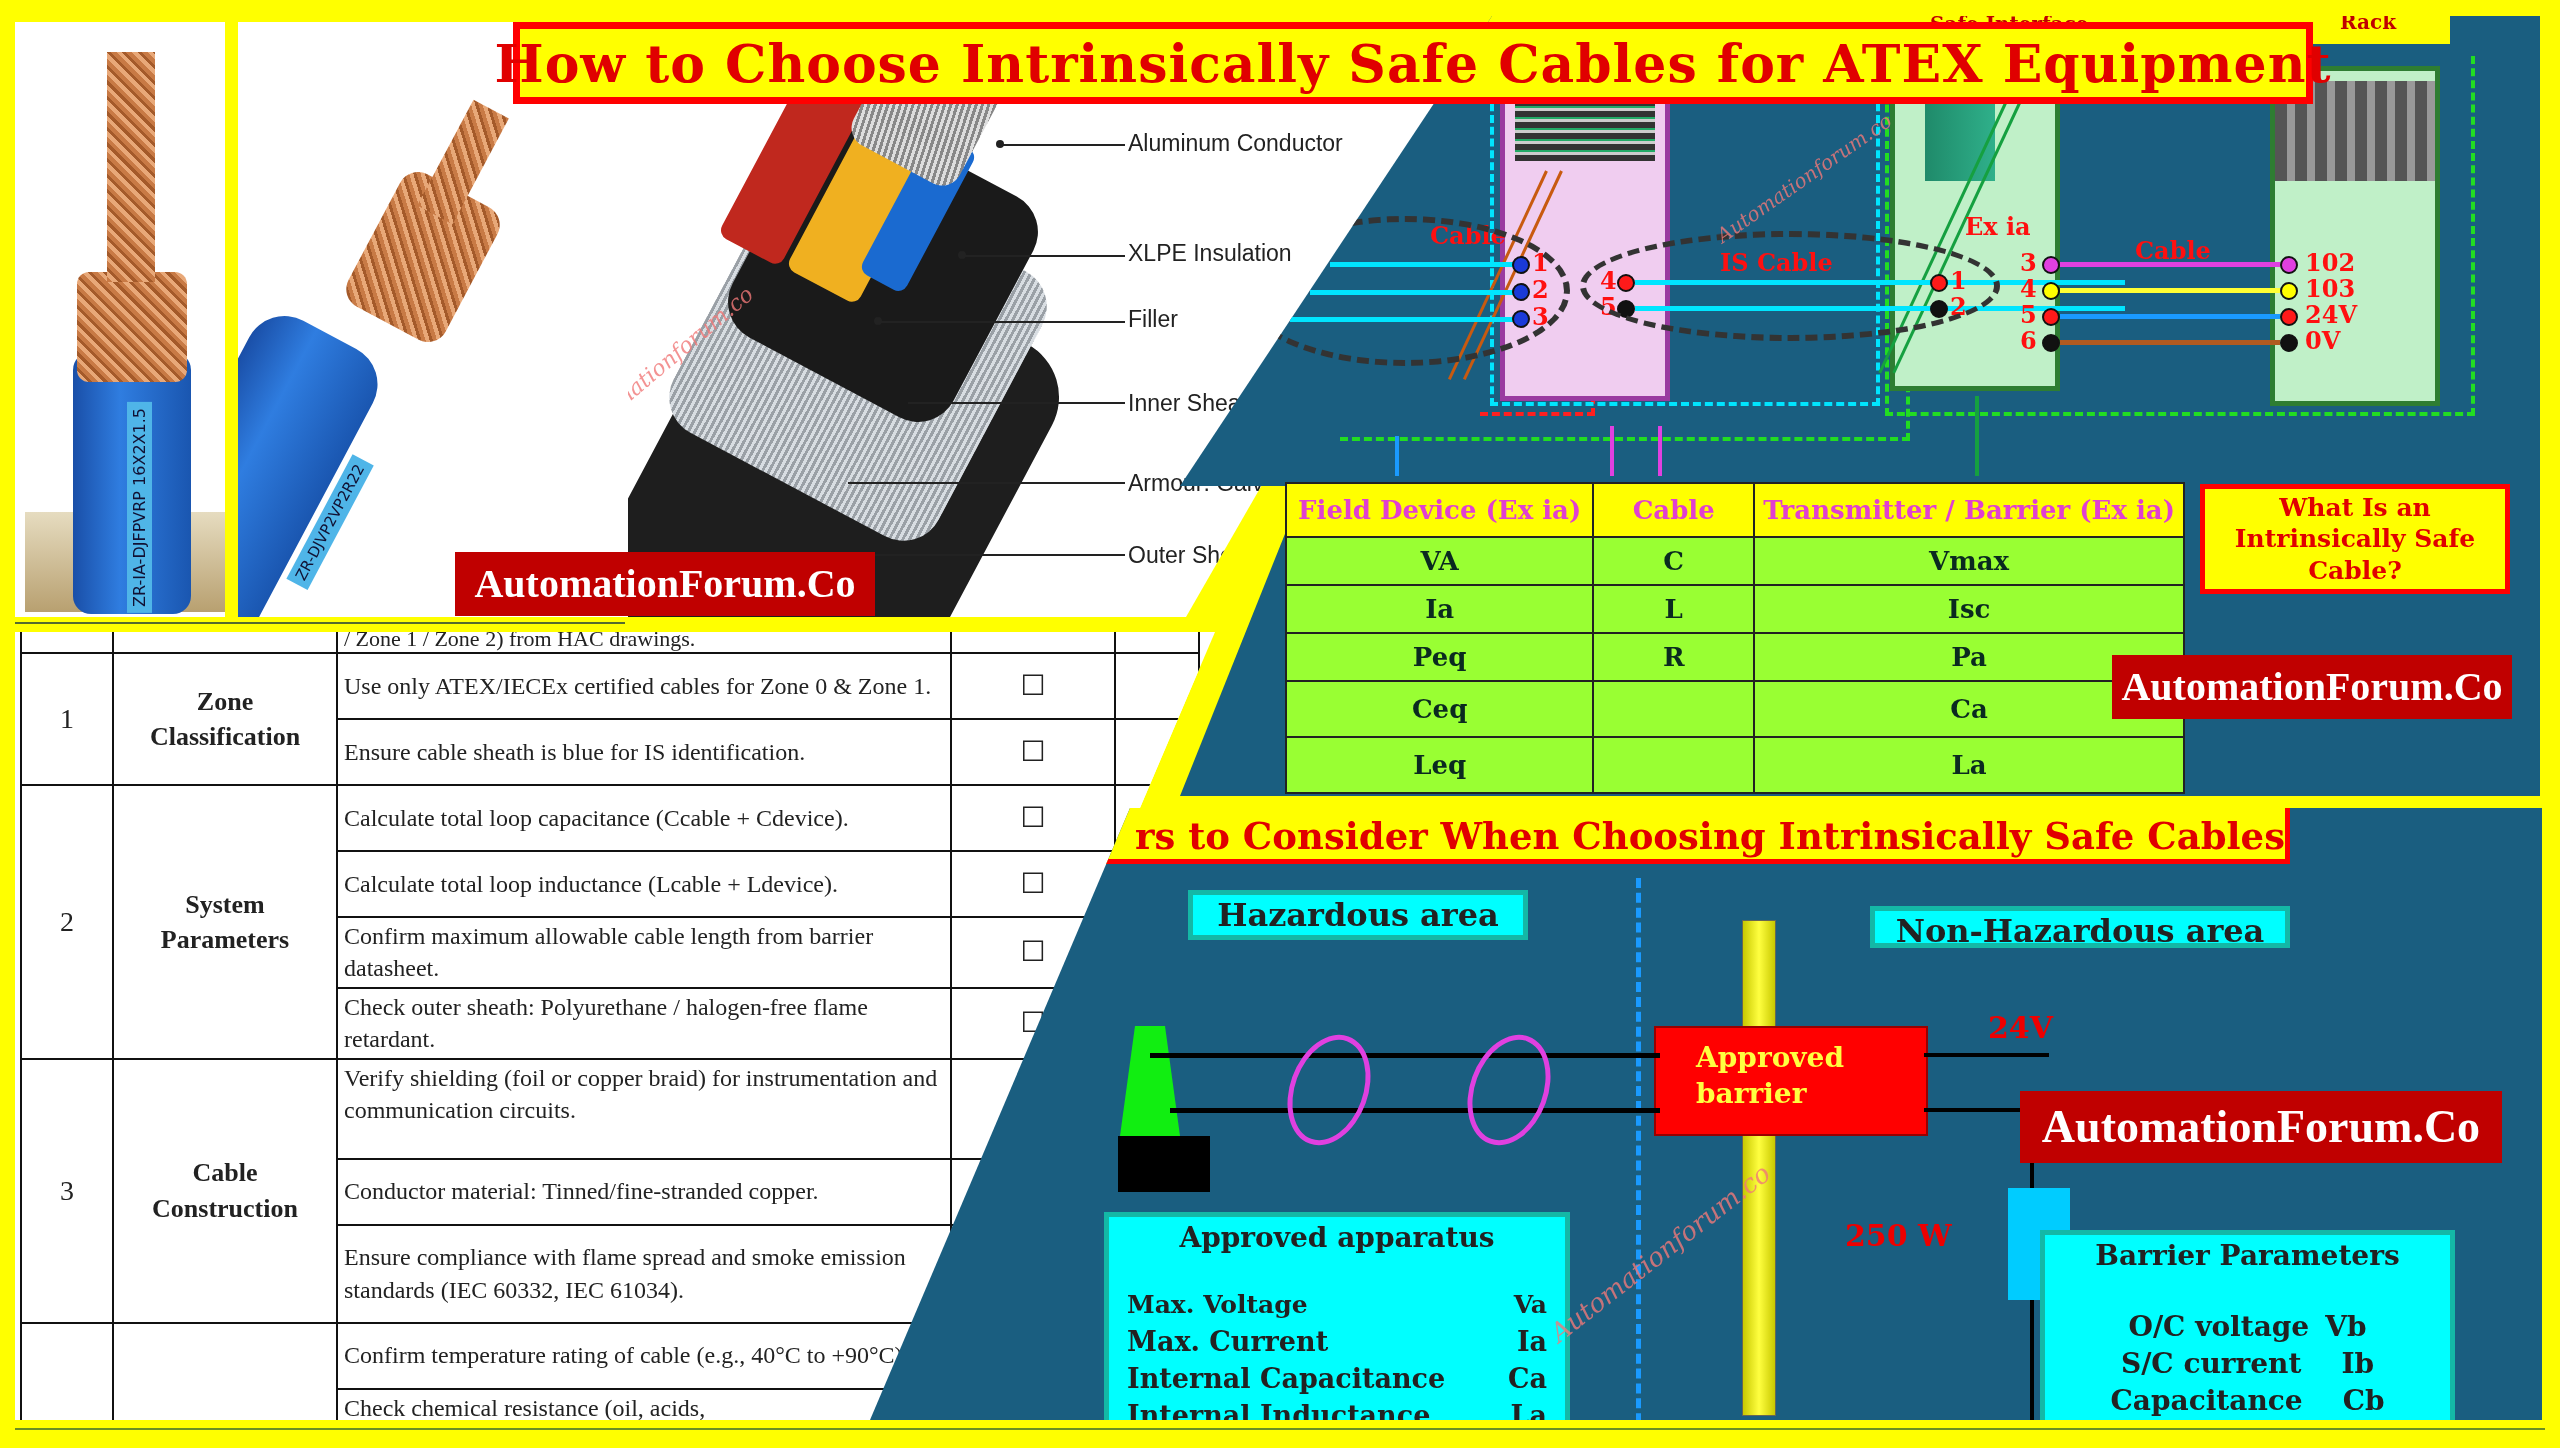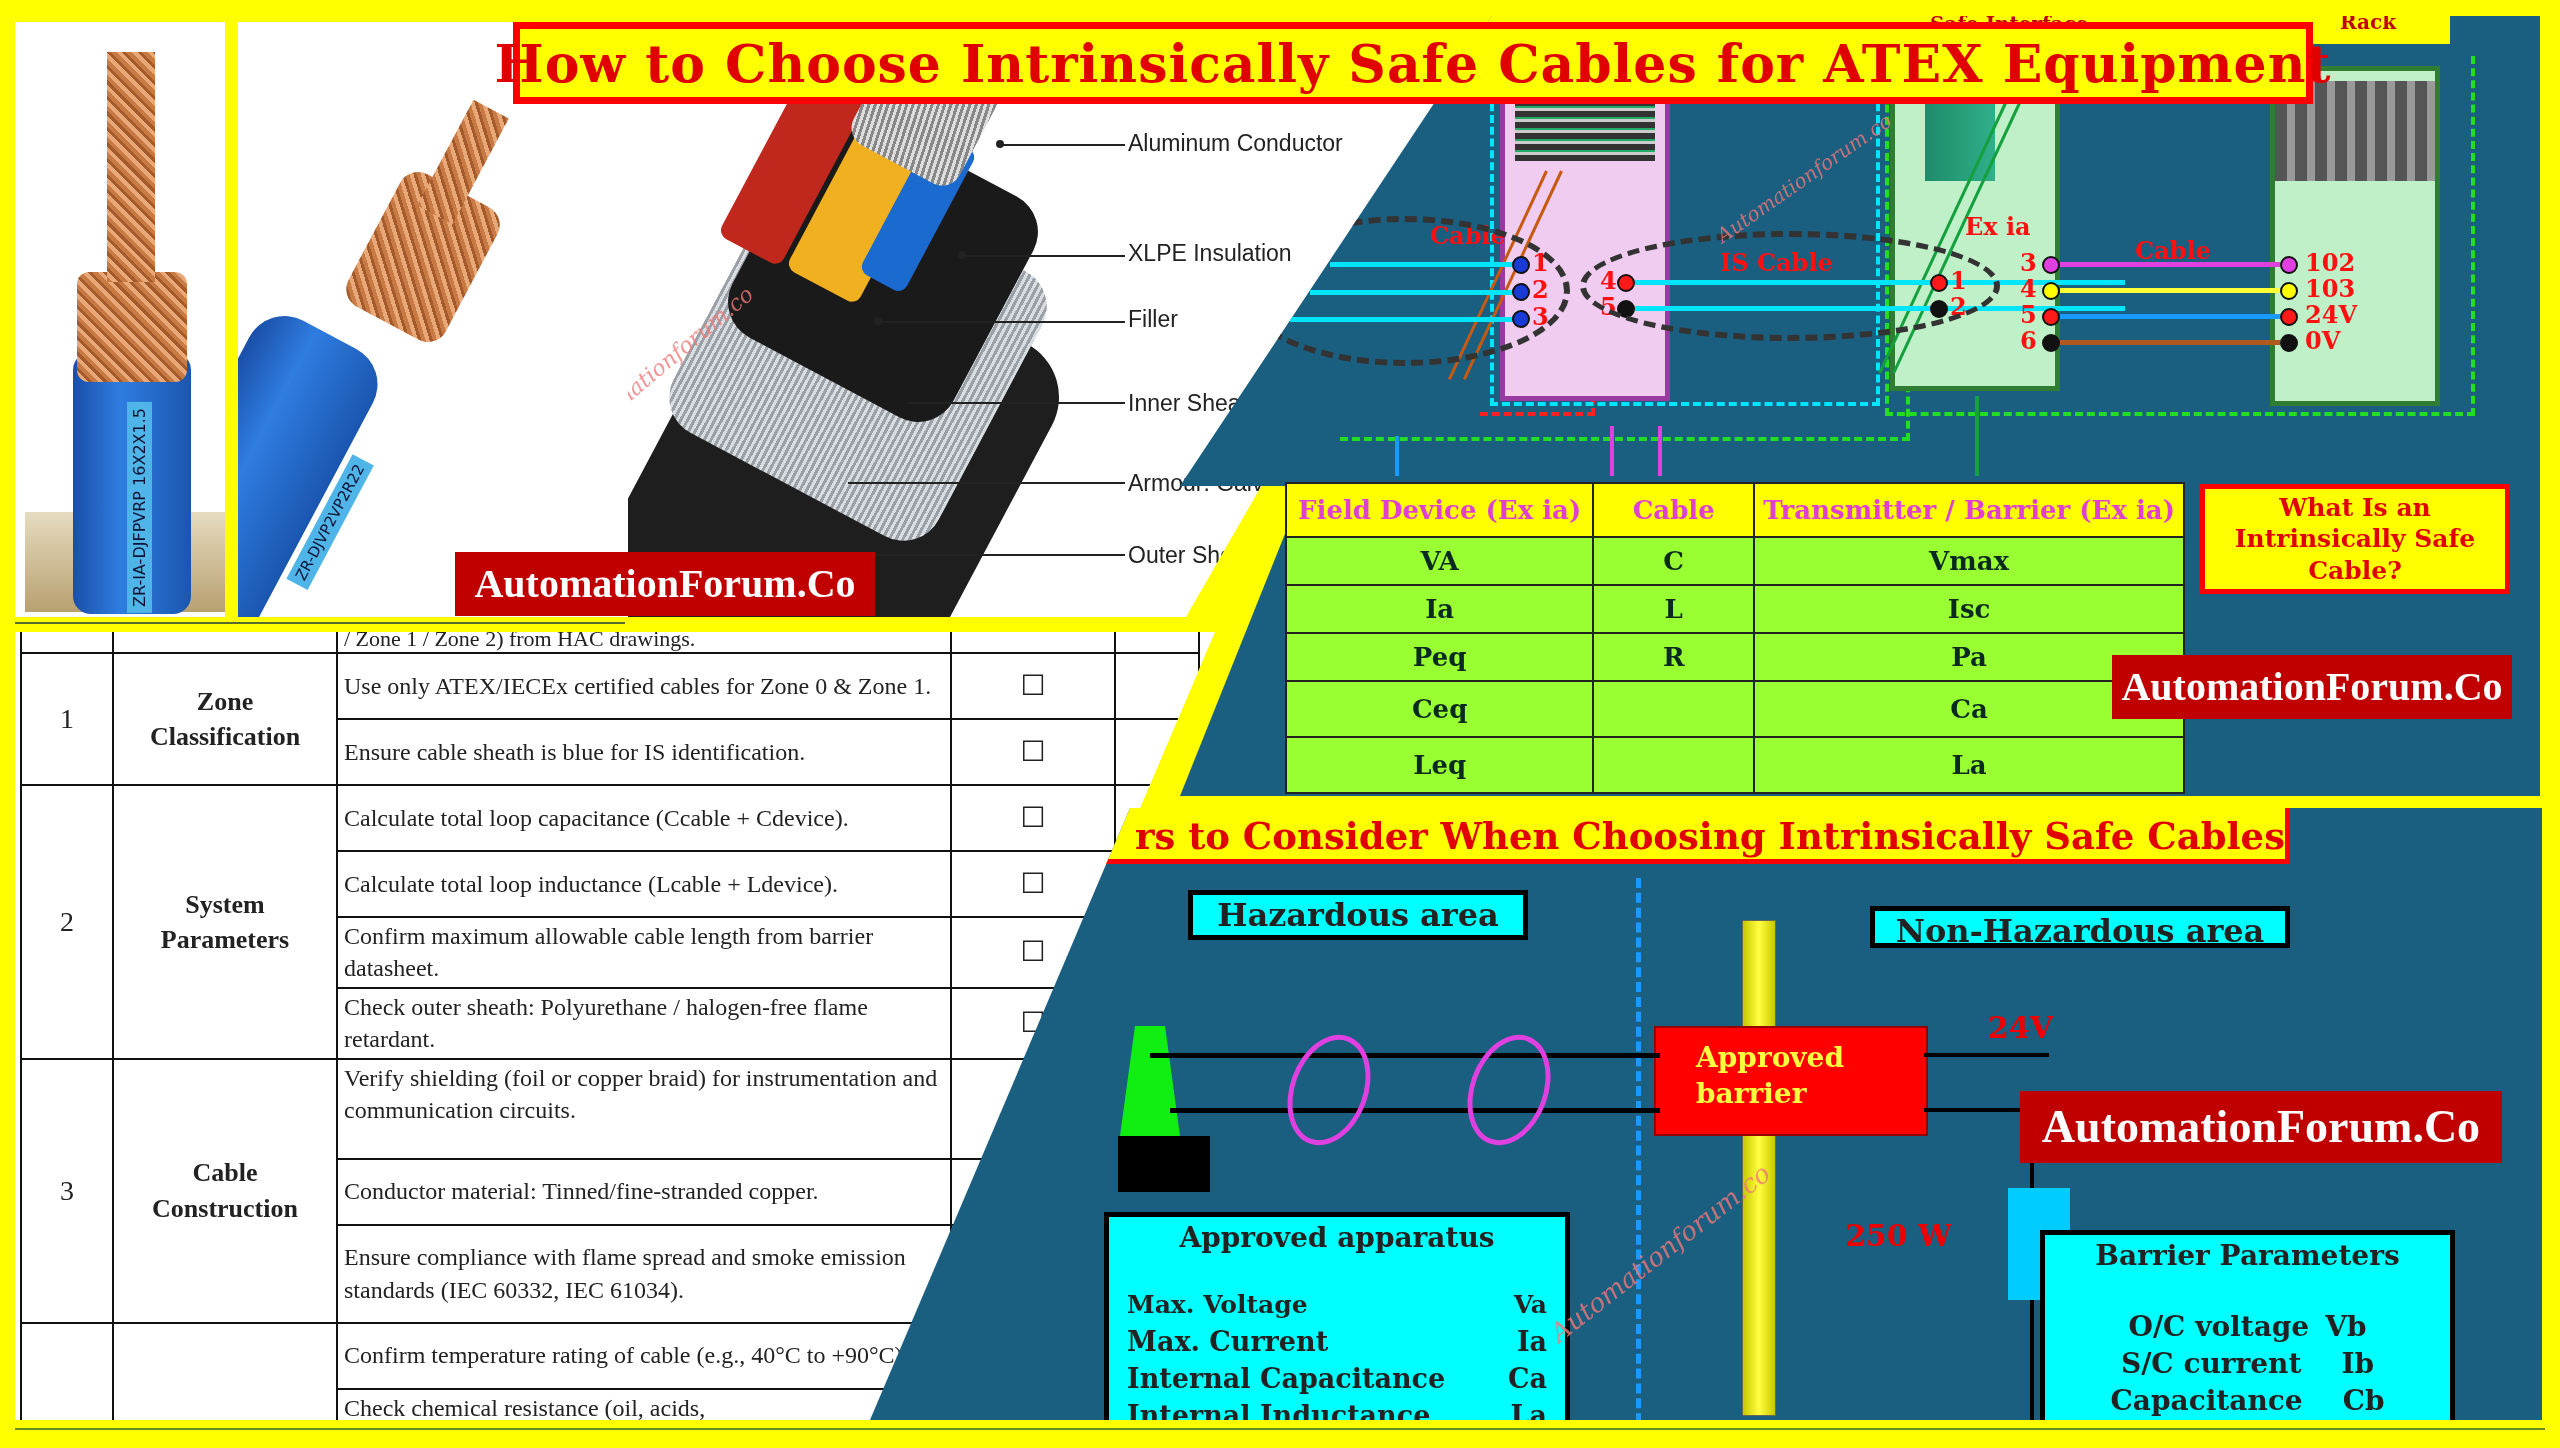--- a/index.html
+++ b/index.html
@@ -22,21 +22,21 @@
   table.check td{border:2px solid #111;vertical-align:middle;padding:2px 6px;line-height:1.35;}
   table.check td.num{text-align:center;width:78px;font-size:28px;}
   table.check td.cat{text-align:center;font-weight:bold;width:210px;font-size:26px;}
   table.check td.txt{width:600px;}
   table.check td.box{text-align:center;width:150px;font-size:28px;}
   table.check td.extra{width:70px;}
   
   table.param{position:absolute;border-collapse:collapse;font-family:"DejaVu Serif",serif;font-weight:bold;font-size:26px;color:#0a2a20;}
   table.param th{background:#ffff00;color:#e040d0;font-size:26px;height:52px;border:2px solid #222;padding:0 8px;white-space:nowrap;}
   table.param td{background:#99ff33;border:2px solid #222;text-align:center;height:44px;}
-  .cyan-box{position:absolute;background:#00ffff;border:5px solid #000000;box-sizing:border-box;font-family:"DejaVu Serif",serif;font-weight:bold;color:#222;}
+  .cyan-box{position:absolute;background:#00ffff;border:5px solid #14b8a6;box-sizing:border-box;font-family:"DejaVu Serif",serif;font-weight:bold;color:#222;}
   .wire{position:absolute;height:5px;}
   .dot{position:absolute;width:18px;height:18px;border-radius:50%;border:2px solid #111;box-sizing:border-box;}
   .term-num{position:absolute;font-family:"DejaVu Serif",serif;font-weight:bold;font-size:24px;color:#ff1010;}
   .dash{position:absolute;box-sizing:border-box;}
   .red-lbl{position:absolute;font-family:"DejaVu Serif",serif;font-weight:bold;color:#ff1010;white-space:nowrap;}
   .wm{position:absolute;font-family:"DejaVu Serif",serif;font-style:italic;color:rgba(240,120,120,0.8);white-space:nowrap;}
 </style>
 </head>
 <body>
 

